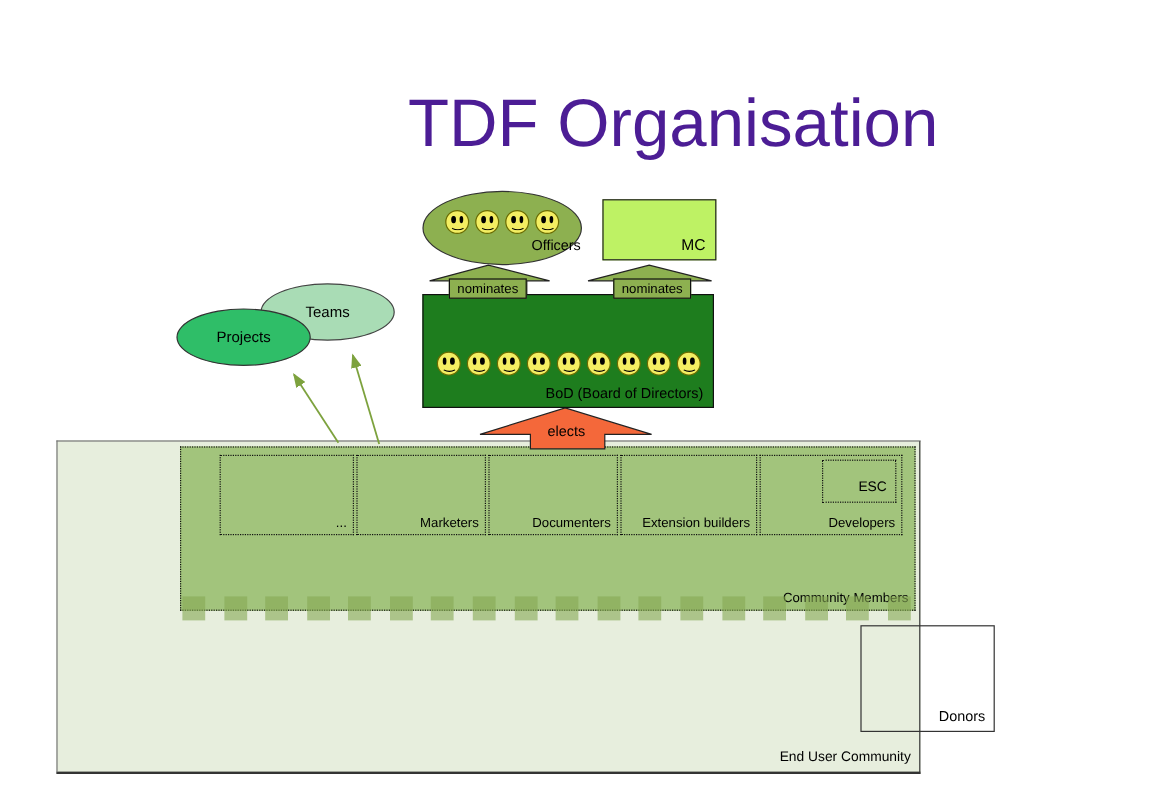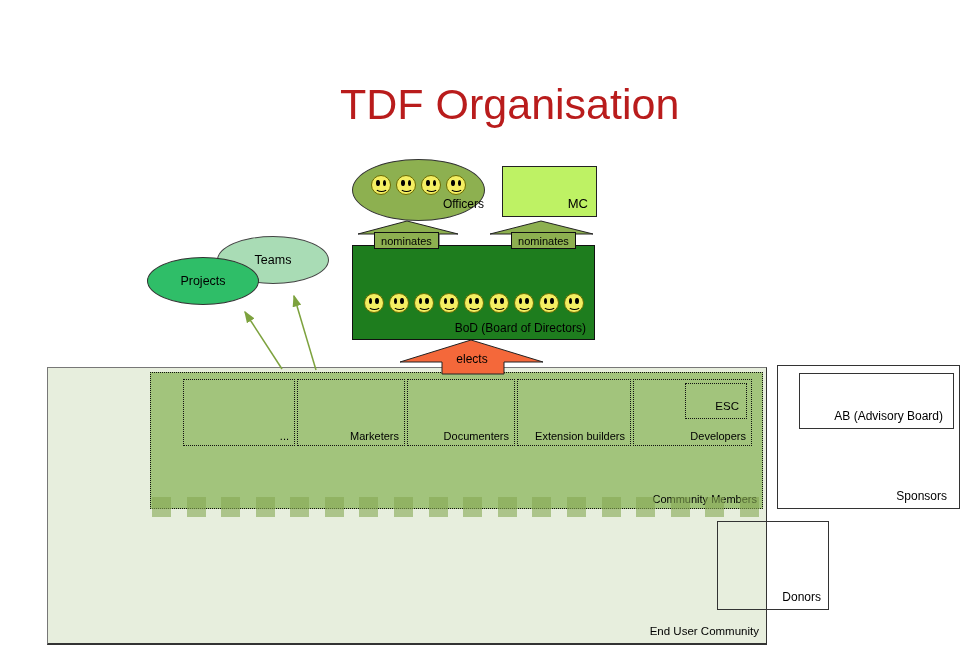--- a/index.html
+++ b/index.html
@@ -1,20 +1,20 @@
 <!DOCTYPE html>
 <html><head>
 <meta charset="utf-8">
 <style>
   html,body{margin:0;padding:0;background:#fff;}
   .canvas{position:relative;width:975px;height:669px;background:#fff;overflow:hidden;
           font-family:"Liberation Sans", sans-serif;color:#000;}
   .abs{position:absolute;}
 
-  .title{left:340px;top:80px;font-size:43px;letter-spacing:0px;color:#b91c1c;white-space:nowrap;z-index:8;}
+  .title{left:340px;top:70px;font-size:56px;letter-spacing:0px;color:#4c1d95;white-space:nowrap;z-index:8;}
 
   
   .euc{left:47px;top:367px;width:718px;height:275px;background:#e7eedd;
        border:1px solid #777;border-right:1px solid #333;border-bottom:2px solid #333;z-index:1;}
   .euc-label{right:7px;bottom:6px;font-size:11.5px;margin-top:40px;}
   .sponsors{left:777px;top:365px;width:181px;height:142px;background:#fff;border:1.5px solid #333;z-index:1;}
   .sponsors-label{right:12px;bottom:5px;font-size:12px;}
   .ab{left:21px;top:7px;width:153px;height:54px;background:#fff;border:1px solid #333;}
   .ab-label{right:10px;bottom:5px;font-size:12px;}
   .donors{left:717px;top:521px;width:110px;height:87px;background:transparent;border:1.5px solid #333;z-index:3;}
@@ -69,26 +69,20 @@
 <body>
 
 <div class="canvas">
 
   <div class="abs title">TDF Organisation</div>
 
   <div class="abs euc">
     <div class="abs euc-label">End User Community</div>
   </div>
 
-  <div class="abs sponsors">
-    <div class="abs ab">
-      <div class="abs ab-label">AB (Advisory Board)</div>
-    </div>
-    <div class="abs sponsors-label">Sponsors</div>
-  </div>
 
   <div class="abs cm">
     <div class="abs group g1">
       <div class="abs group-label">...</div>
     </div>
     <div class="abs group g2">
       <div class="abs group-label">Marketers</div>
     </div>
     <div class="abs group g3">
       <div class="abs group-label">Documenters</div>

